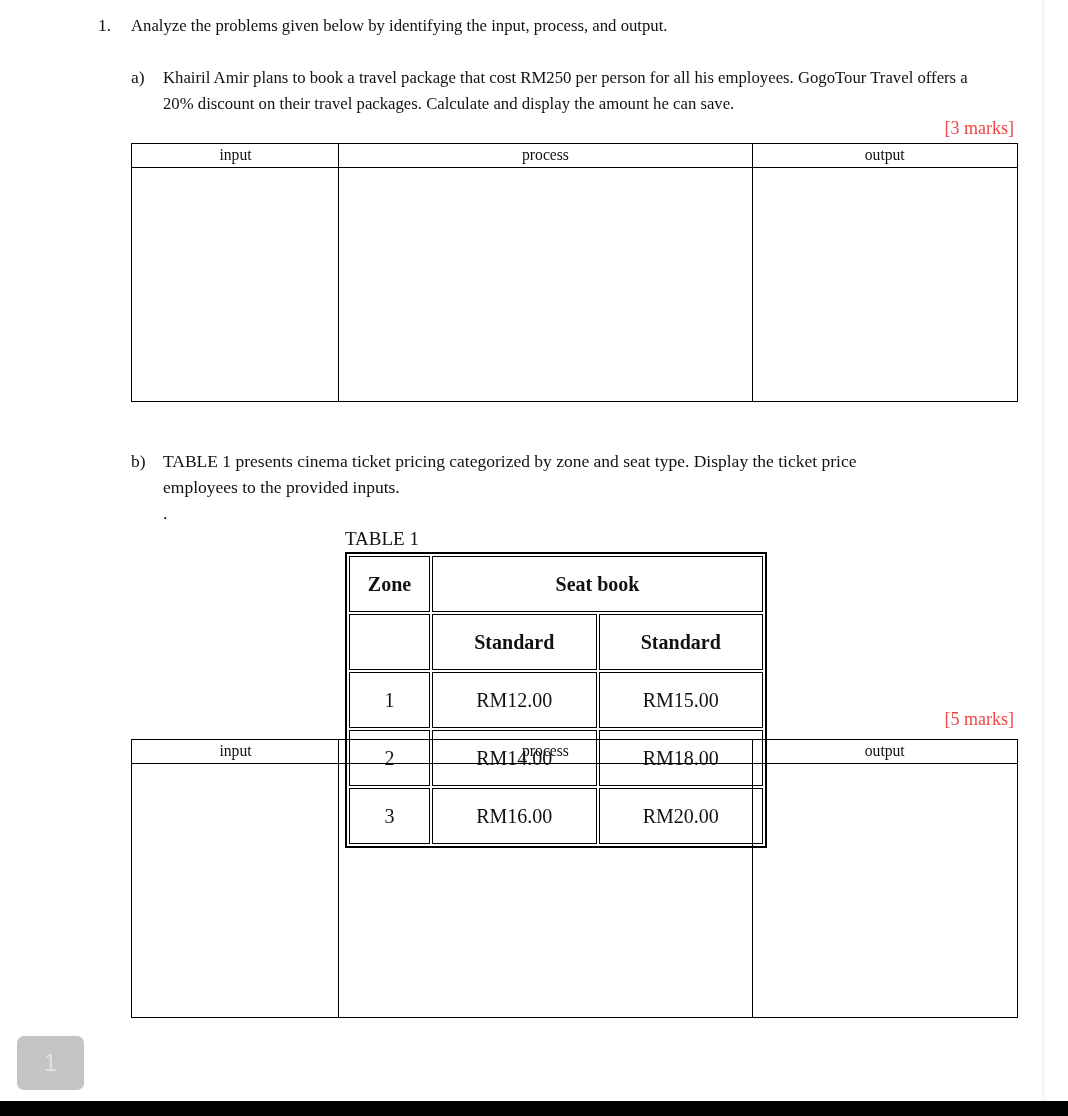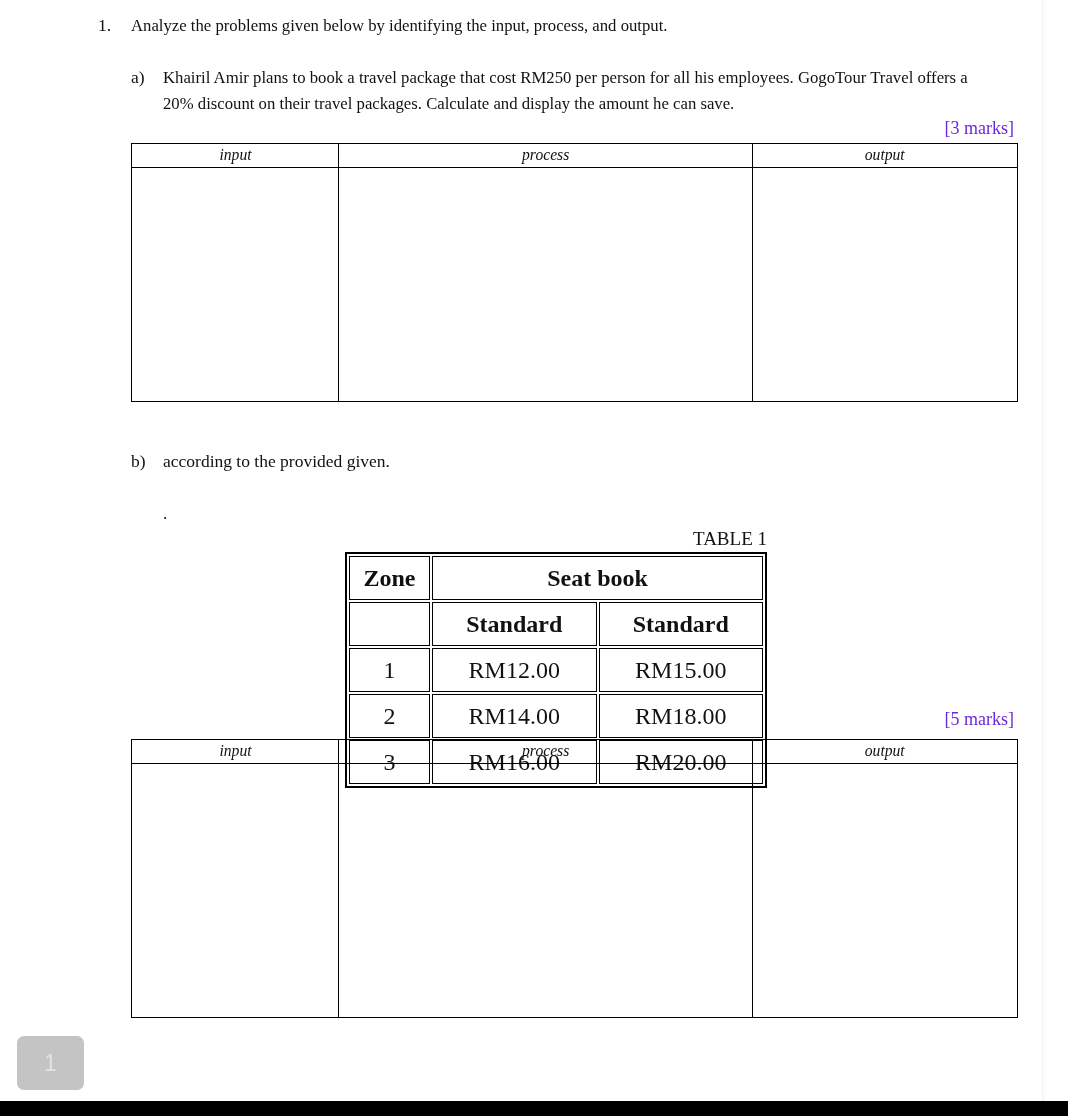--- a/index.html
+++ b/index.html
@@ -136,40 +136,39 @@
 
   
   .marks {
     position: absolute;
     width: 883px;
     left: 131px;
     text-align: right;
     font-family: "Liberation Serif", "DejaVu Serif", serif;
     font-size: 18px;
     line-height: 24px;
-    color: #6d28d9;
+    color: #ef4444;
   }
   #marks-a { top: 116px; }
   #marks-b { top: 707px; }
 
   
   .ipo-table {
     position: absolute;
     left: 131px;
     width: 883px;
     border-collapse: collapse;
     table-layout: fixed;
   }
   .ipo-table td, .ipo-table th {
     border: 1px solid #000000;
     padding: 0;
     margin: 0;
     font-weight: normal;
     vertical-align: top;
-    font-style: italic;
   }
   .ipo-table .ipo-head td {
     height: 23px;
     text-align: center;
     font-family: "Liberation Serif", "DejaVu Serif", serif;
     font-size: 17px;
     line-height: 22px;
     color: #111;
   }
   .ipo-table .ipo-head td span { display: inline-block; transform: scaleX(0.92); }
@@ -180,45 +179,45 @@
   .col-input   { width: 206px; }
   .col-process { width: 413px; }
   .col-output  { width: 264px; }
 
   
   #table1-caption {
     position: absolute;
     left: 345px;
     top: 527px;
     width: 422px;
-    text-align: right;
+    text-align: left;
     font-family: "Liberation Serif", "DejaVu Serif", serif;
     font-size: 19px;
     line-height: 24px;
     color: #111;
   }
   #price-table {
     position: absolute;
     left: 345px;
     top: 552px;
     width: 422px;
     border: 2px solid #000000;
     border-collapse: separate;
     border-spacing: 2px;
     table-layout: fixed;
     background: #ffffff;
   }
   #price-table td {
     border: 1px solid #000000;
     height: 26px;
-    padding: 8px 2px;
+    padding: 14px 2px;
     text-align: center;
     vertical-align: middle;
     font-family: "Liberation Serif", "DejaVu Serif", serif;
-    font-size: 24px;
+    font-size: 20px;
     line-height: 24px;
     color: #111;
   }
   #price-table td.hdr { font-weight: bold; }
   #price-table .c-zone { width: 75px; }
   #price-table .c-std  { width: 168px; text-align: center; }
   #price-table .c-prem { width: 163px; }
 </style>
 </head>
 <body>
@@ -249,21 +248,21 @@
       <tr class="ipo-body">
         <td class="col-input"></td>
         <td class="col-process"></td>
         <td class="col-output"></td>
       </tr>
     </tbody>
       </table>
 
     <div class="q-row" id="qb">
       <div class="q-marker">b)</div>
-      <div class="q-text"> <span class="last-line">according to the provided given.</span></div>
+      <div class="q-text"><span>TABLE 1 presents cinema ticket pricing categorized by zone and seat type. Display the ticket price</span> <span class="last-line">employees to the provided inputs.</span></div>
     </div>
     <div id="qb-dot">.</div>
 
     <div id="table1-caption">TABLE 1</div>
 
     <table id="price-table">
       <tbody>
           <tr>
         <td class="c-zone hdr">Zone</td>
         <td class="hdr" colspan="2">Seat book</td>

